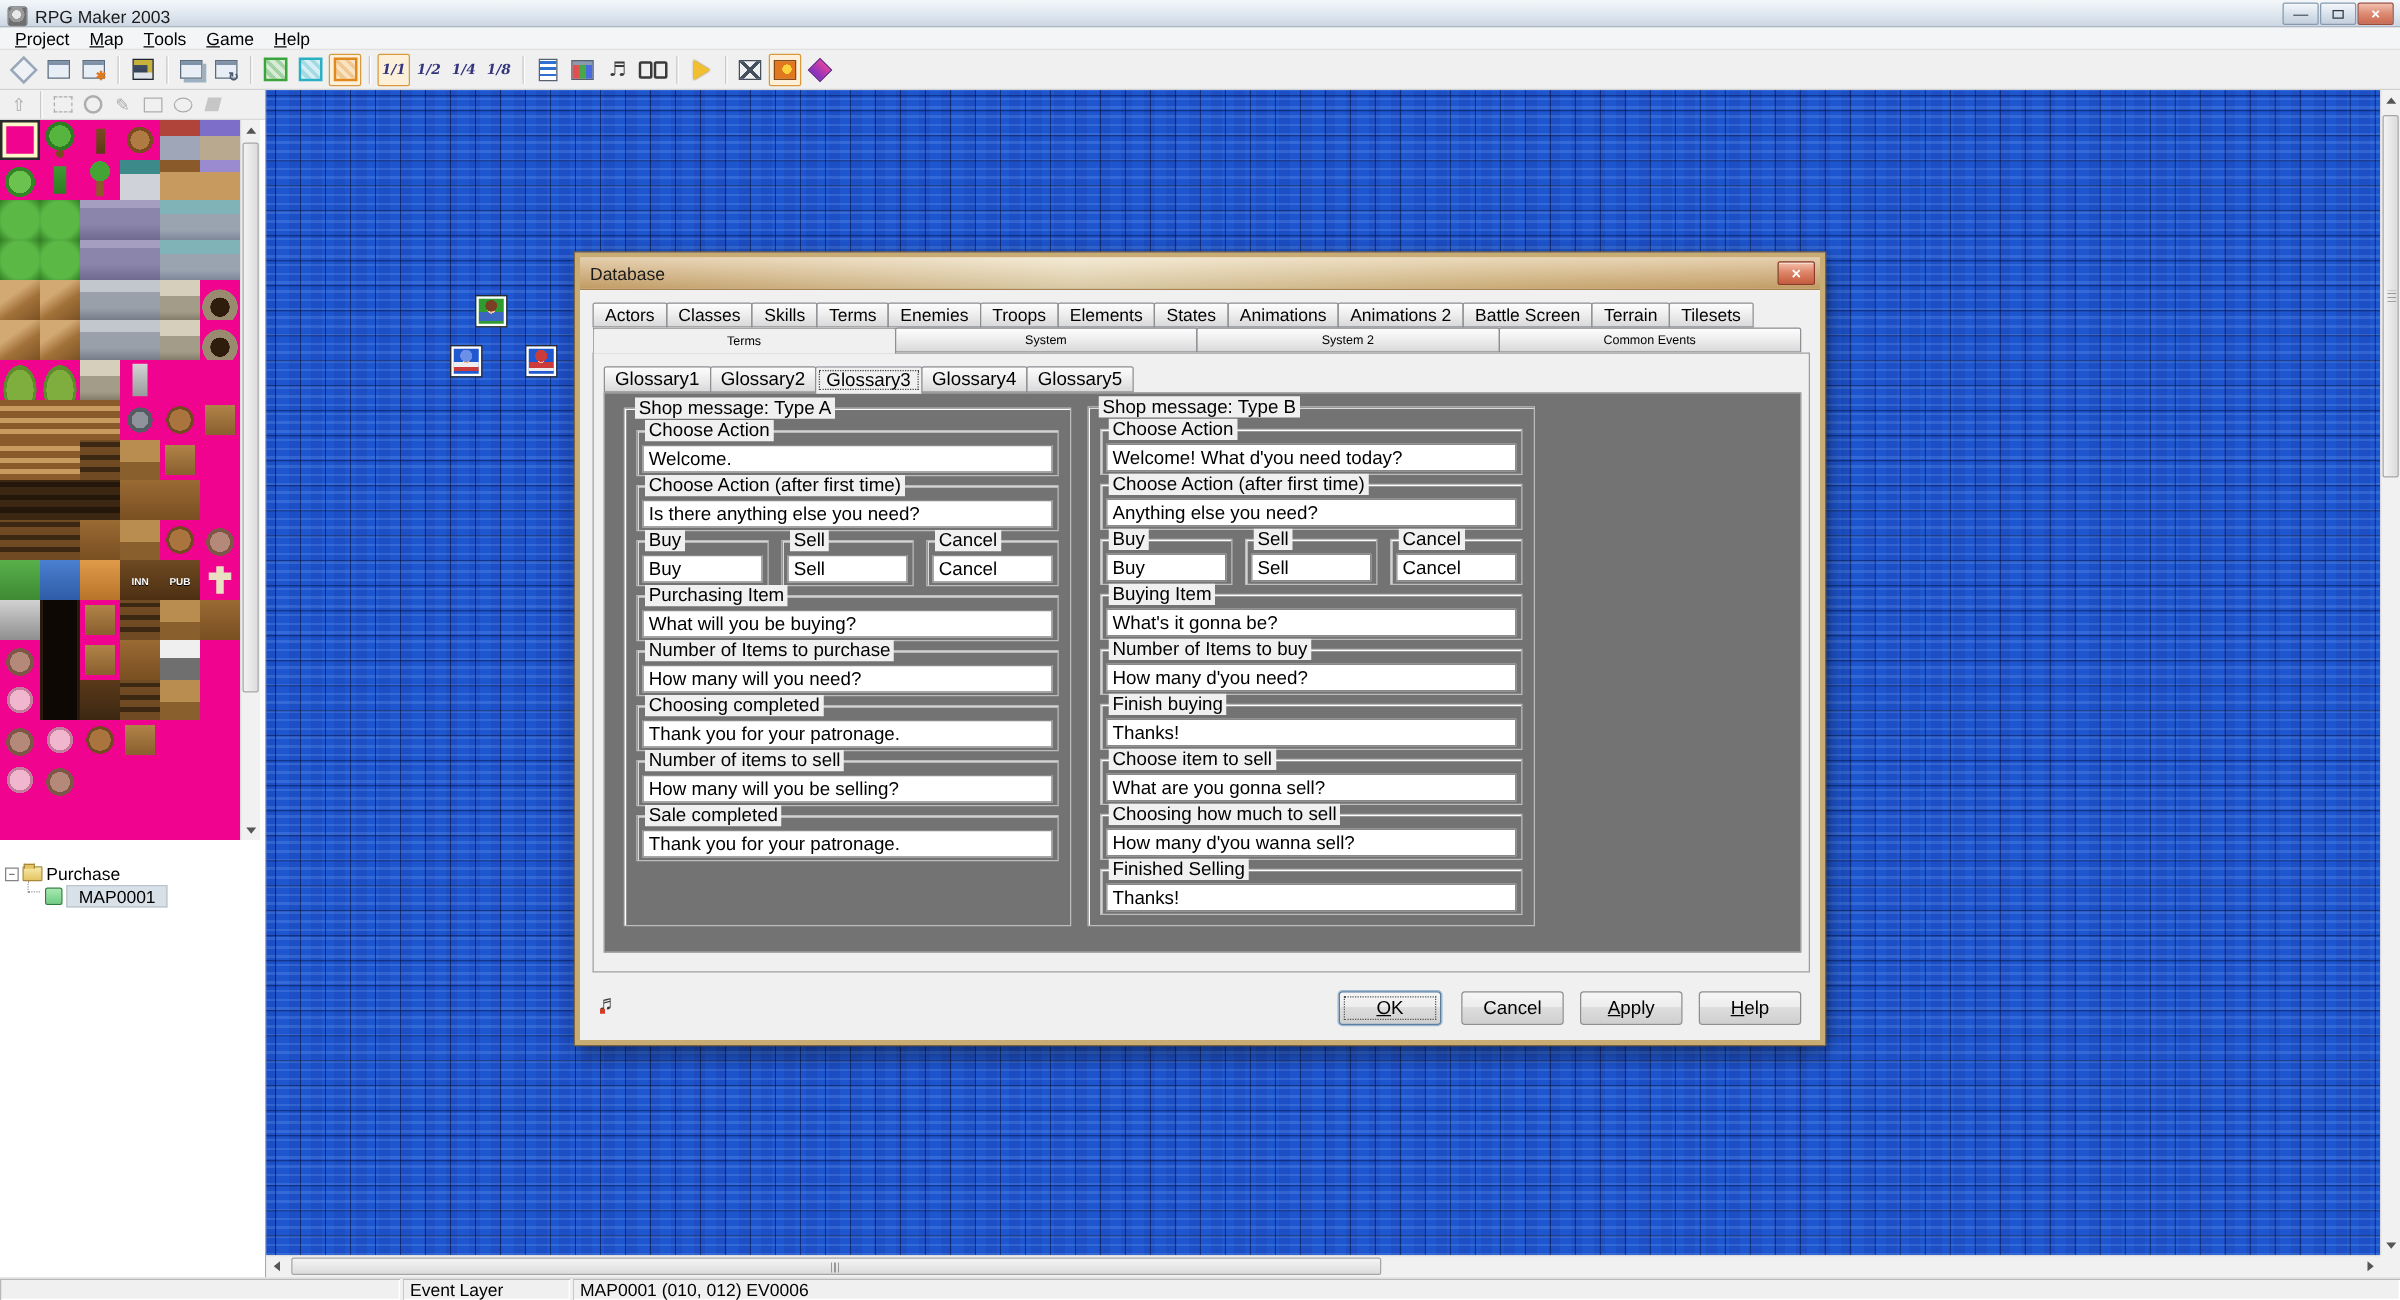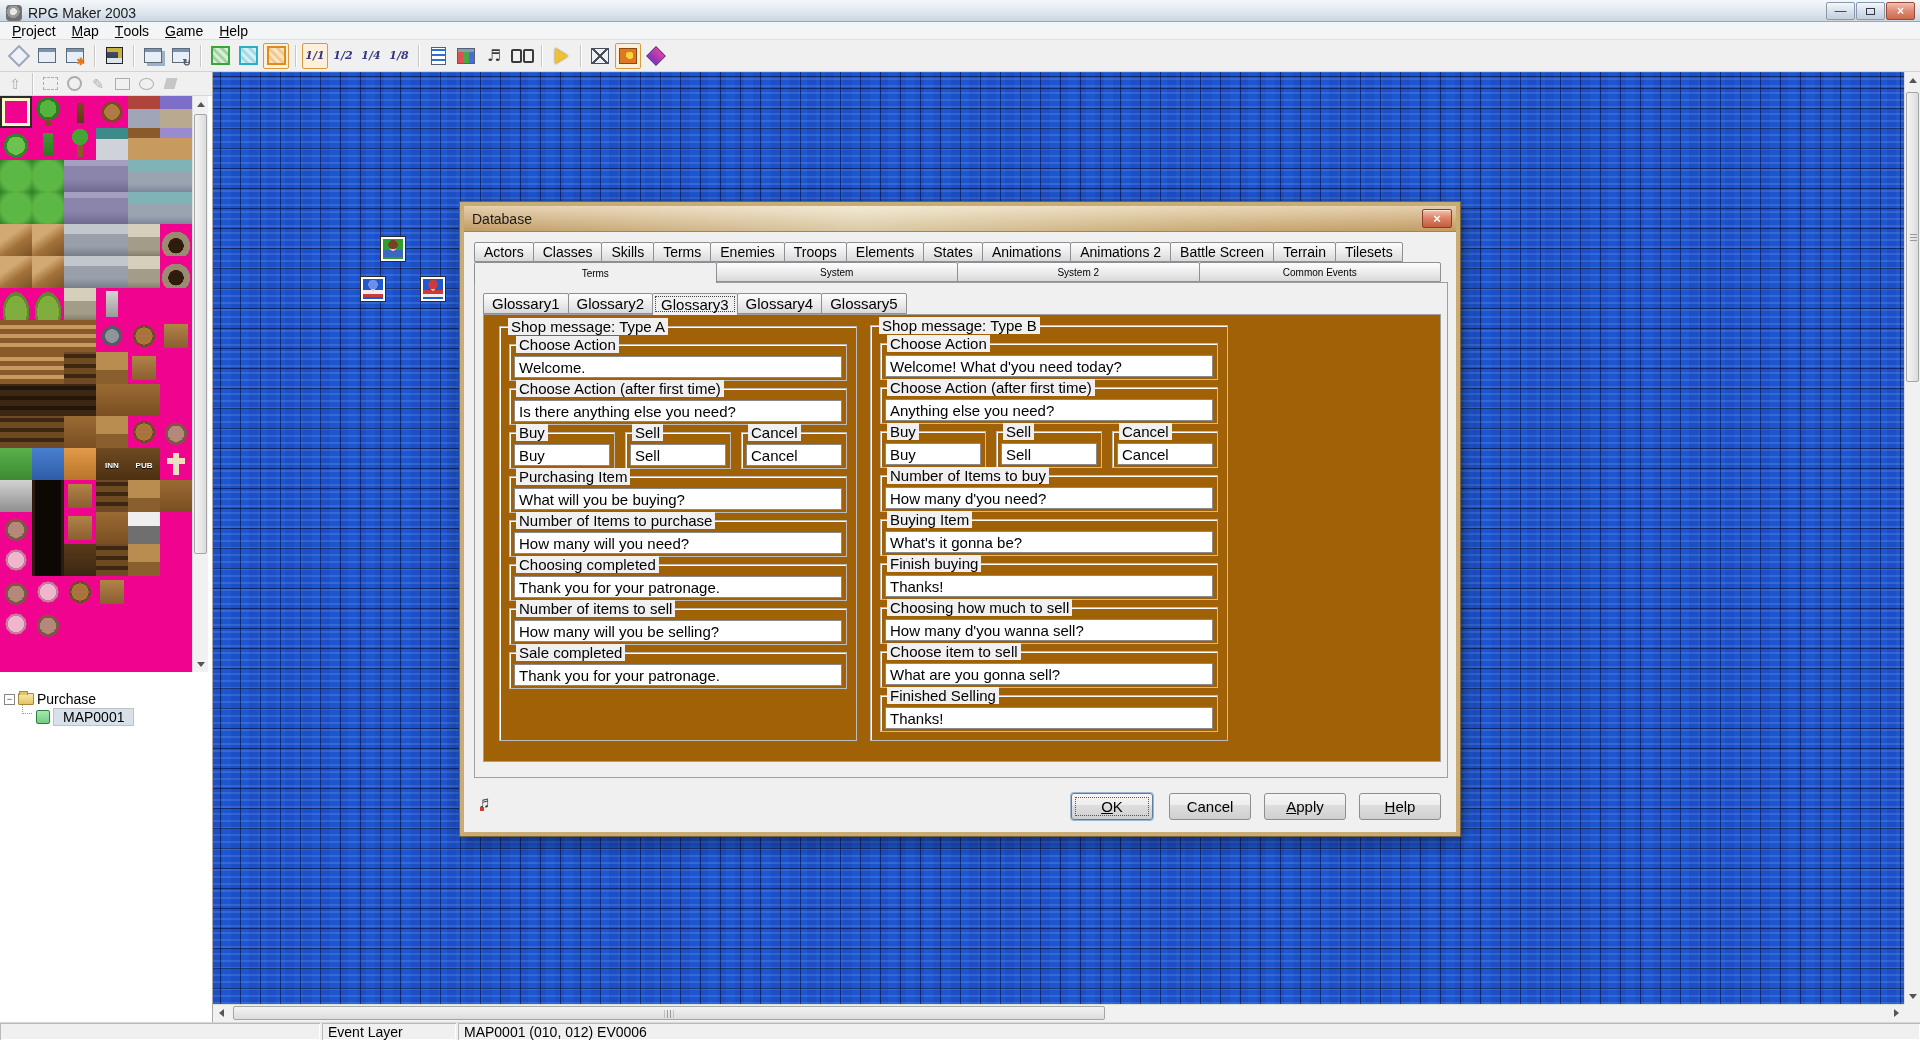--- a/index.html
+++ b/index.html
@@ -195,21 +195,21 @@
     background:linear-gradient(#fdfdfd,#ebebeb 55%,#d9d9d9);display:flex;align-items:center;font-size:14px;white-space:nowrap}
   .tab2{flex:1;height:20px;border:1px solid #8c8f94;border-radius:2px 2px 0 0;margin-right:-1px;
     background:linear-gradient(#fdfdfd,#ebebeb 55%,#d9d9d9);display:flex;align-items:center;justify-content:center;font-size:10px}
   .tab2.sel{background:#f0f0f0;height:21px;border-bottom:none;z-index:3;position:relative}
   .tabpane{position:absolute;left:10px;top:50px;width:974px;height:496px;border:1px solid #9f9f9f;background:#f0f0f0;z-index:1}
   .gtabs{position:absolute;left:8px;top:10px;display:flex;height:22px}
   .gtab{height:21px;padding:0 8px;border:1px solid #8c8f94;border-radius:2px 2px 0 0;margin-right:-1px;
     background:linear-gradient(#fdfdfd,#ebebeb 55%,#d9d9d9);display:flex;align-items:center;font-size:15px}
   .gtab.sel{background:#f0f0f0;height:22px;border-bottom:none;z-index:3;position:relative;
     outline:1px dotted #444;outline-offset:-4px}
-  .gpane{position:absolute;left:8px;top:31px;width:958px;height:448px;border:1px solid #9f9f9f;background:#a16207}
+  .gpane{position:absolute;left:8px;top:31px;width:958px;height:448px;border:1px solid #9f9f9f;background:#737373}
   .groupbox{position:absolute;border:1px solid #bcbcbc;box-shadow:inset 1px 1px 0 #fdfdfd;padding:17px 9px 0 9px}
   .gb-title{position:absolute;top:-9px;left:8px;background:#f0f0f0;padding:0 3px;font-size:15px}
   .gbA{left:15px;top:11px;width:358px;height:415px}
   .gbB{left:386px;top:10px;width:358px;height:416px}
   .fgroup{position:relative;height:37px;margin-bottom:7px;border:1px solid #bcbcbc;box-shadow:inset 1px 1px 0 #fdfdfd}
   .flabel{position:absolute;top:-9px;left:6px;background:#f0f0f0;padding:0 3px;font-size:15px;white-space:nowrap}
   .finput{position:absolute;left:4px;right:4px;top:11px;height:22px;border:1px solid #898989;background:#fff;
     font:15px "Liberation Sans",sans-serif;padding:0 4px;width:calc(100% - 8px)}
   .third-row{display:flex;justify-content:space-between;height:44px}
   .fgroup.small{width:106px}
@@ -577,38 +577,38 @@
                   <div class="fgroup small">
                     <span class="flabel">Sell</span>
                     <input class="finput" spellcheck="false" value="Sell" style="">
                   </div>
                   <div class="fgroup small">
                     <span class="flabel">Cancel</span>
                     <input class="finput" spellcheck="false" value="Cancel" style="">
                   </div>
                 </div>
                 <div class="fgroup">
+                  <span class="flabel">Buying Item</span>
+                  <input class="finput" spellcheck="false" value="What's it gonna be?" style="">
+                </div>
+                <div class="fgroup">
                   <span class="flabel">Number of Items to buy</span>
                   <input class="finput" spellcheck="false" value="How many d'you need?" style="">
                 </div>
                 <div class="fgroup">
-                  <span class="flabel">Buying Item</span>
-                  <input class="finput" spellcheck="false" value="What's it gonna be?" style="">
-                </div>
-                <div class="fgroup">
                   <span class="flabel">Finish buying</span>
                   <input class="finput" spellcheck="false" value="Thanks!" style="">
                 </div>
                 <div class="fgroup">
+                  <span class="flabel">Choose item to sell</span>
+                  <input class="finput" spellcheck="false" value="What are you gonna sell?" style="">
+                </div>
+                <div class="fgroup">
                   <span class="flabel">Choosing how much to sell</span>
                   <input class="finput" spellcheck="false" value="How many d'you wanna sell?" style="">
-                </div>
-                <div class="fgroup">
-                  <span class="flabel">Choose item to sell</span>
-                  <input class="finput" spellcheck="false" value="What are you gonna sell?" style="">
                 </div>
                 <div class="fgroup">
                   <span class="flabel">Finished Selling</span>
                   <input class="finput" spellcheck="false" value="Thanks!" style="">
                 </div>
               </div>
           </div>
         </div>
       </div>
       <span class="dlg-music">♬</span>

